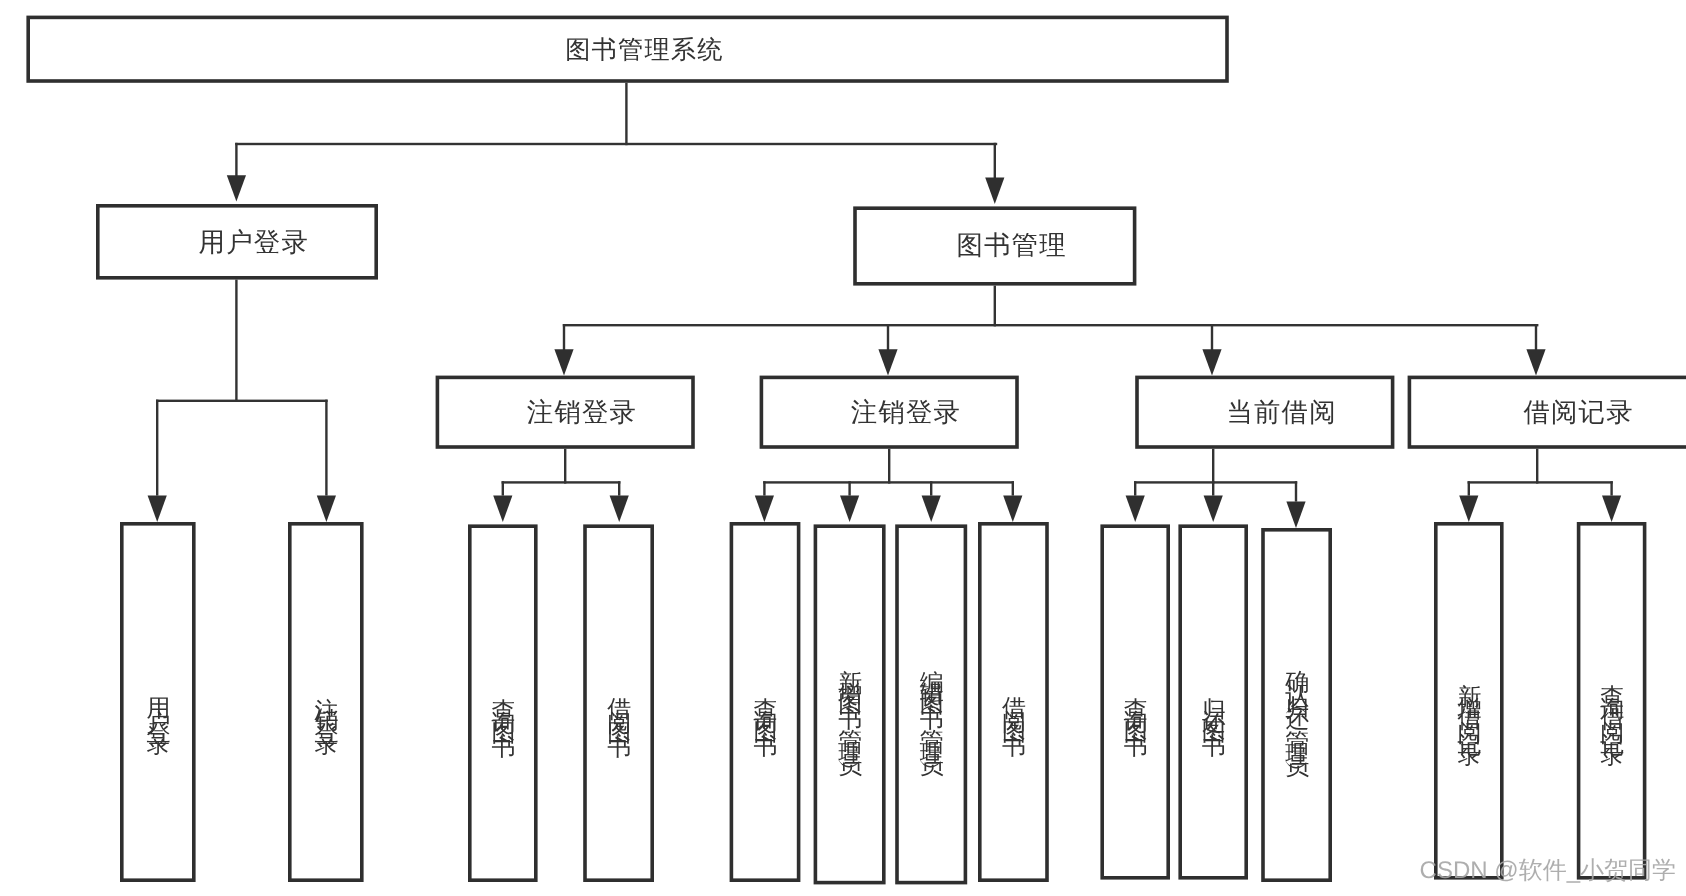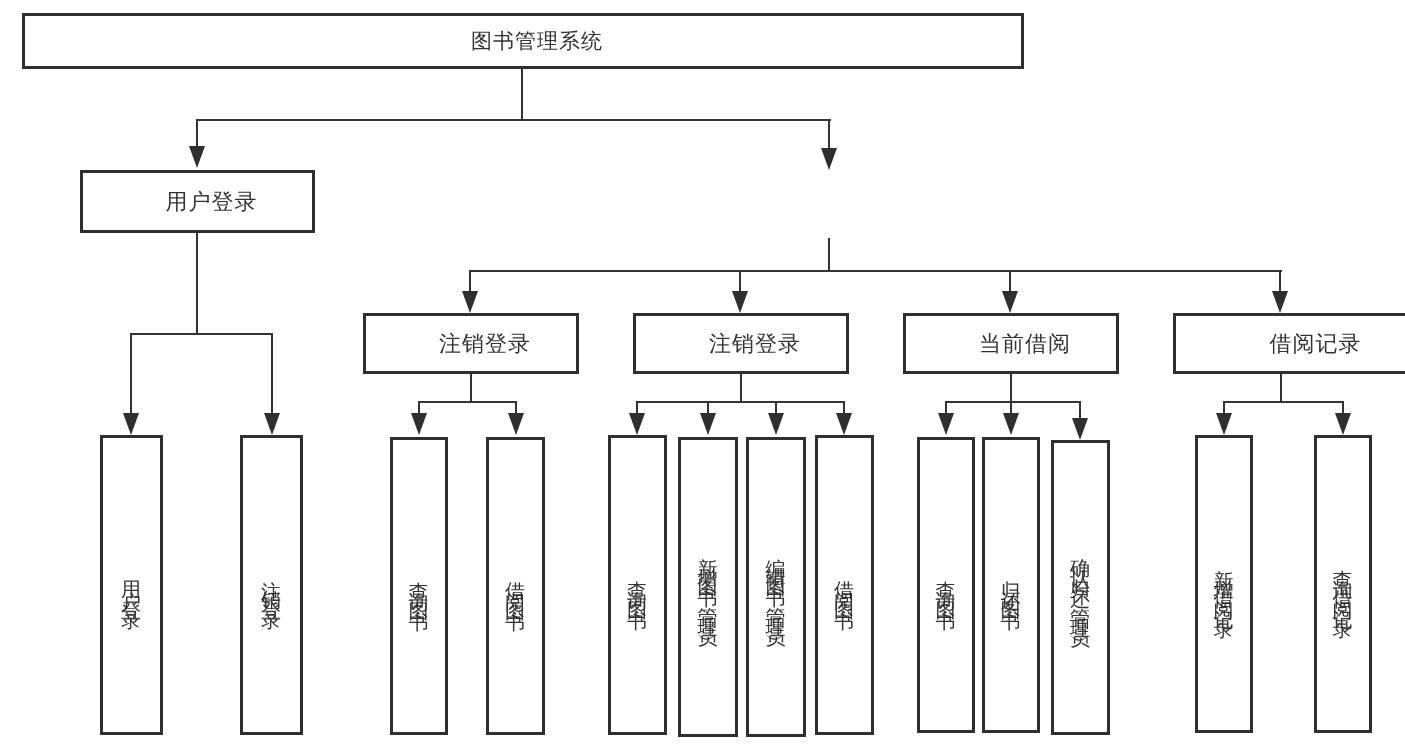--- a/index.html
+++ b/index.html
@@ -64,20 +64,23 @@
 
   <div class="vline" style="left:196px;top:119px;height:29px;"></div>
   <div class="arrow" style="left:189px;top:146px;"></div>
 
   <div class="vline" style="left:828px;top:119px;height:31px;"></div>
   <div class="arrow" style="left:821px;top:148px;"></div>
 
   <div class="box hlabel" style="left:80px;top:170px;width:235px;height:63px;">
     <span>用户登录</span>
   </div>
+  <div class="box hlabel" style="left:711px;top:172px;width:236px;height:66px;">
+    <span>图书管理</span>
+  </div>
 
   <div class="vline" style="left:196px;top:233px;height:102px;"></div>
   <div class="hline" style="left:130px;top:333px;width:143px;"></div>
   <div class="vline" style="left:130px;top:333px;height:80px;"></div>
   <div class="arrow" style="left:123px;top:413px;"></div>
   <div class="vline" style="left:271px;top:333px;height:80px;"></div>
   <div class="arrow" style="left:264px;top:413px;"></div>
 
   <div class="vline" style="left:828px;top:238px;height:34px;"></div>
   <div class="hline" style="left:469px;top:270px;width:813px;"></div>
@@ -89,21 +92,21 @@
   <div class="arrow" style="left:1002px;top:291px;"></div>
   <div class="vline" style="left:1279px;top:270px;height:23px;"></div>
   <div class="arrow" style="left:1272px;top:291px;"></div>
 
   <div class="box hlabel" style="left:363px;top:313px;width:216px;height:61px;">
     <span>注销登录</span>
   </div>
   <div class="box hlabel" style="left:633px;top:313px;width:216px;height:61px;">
     <span>注销登录</span>
   </div>
-  <div class="box hlabel" style="left:903px;top:313px;width:216px;height:61px;">
+  <div class="box hlabel" style="left:946px;top:313px;width:216px;height:61px;">
     <span>当前借阅</span>
   </div>
   <div class="box hlabel" style="left:1173px;top:313px;width:257px;height:61px;">
     <span>借阅记录</span>
   </div>
 
   <div class="vline" style="left:470px;top:374px;height:29px;"></div>
   <div class="hline" style="left:418px;top:401px;width:99px;"></div>
   <div class="vline" style="left:418px;top:401px;height:12px;"></div>
   <div class="arrow" style="left:411px;top:413px;"></div>
@@ -174,14 +177,15 @@
     <span>确认归还（管理员）</span>
   </div>
 
   <div class="box leaf" style="left:1195px;top:435px;width:58px;height:298px;">
     <span>新增借阅记录</span>
   </div>
   <div class="box leaf" style="left:1314px;top:435px;width:58px;height:298px;">
     <span>查询借阅记录</span>
   </div>
 
+  <div class="watermark">CSDN @软件_小贺同学</div>
 
 </div>
 
 </body></html>

